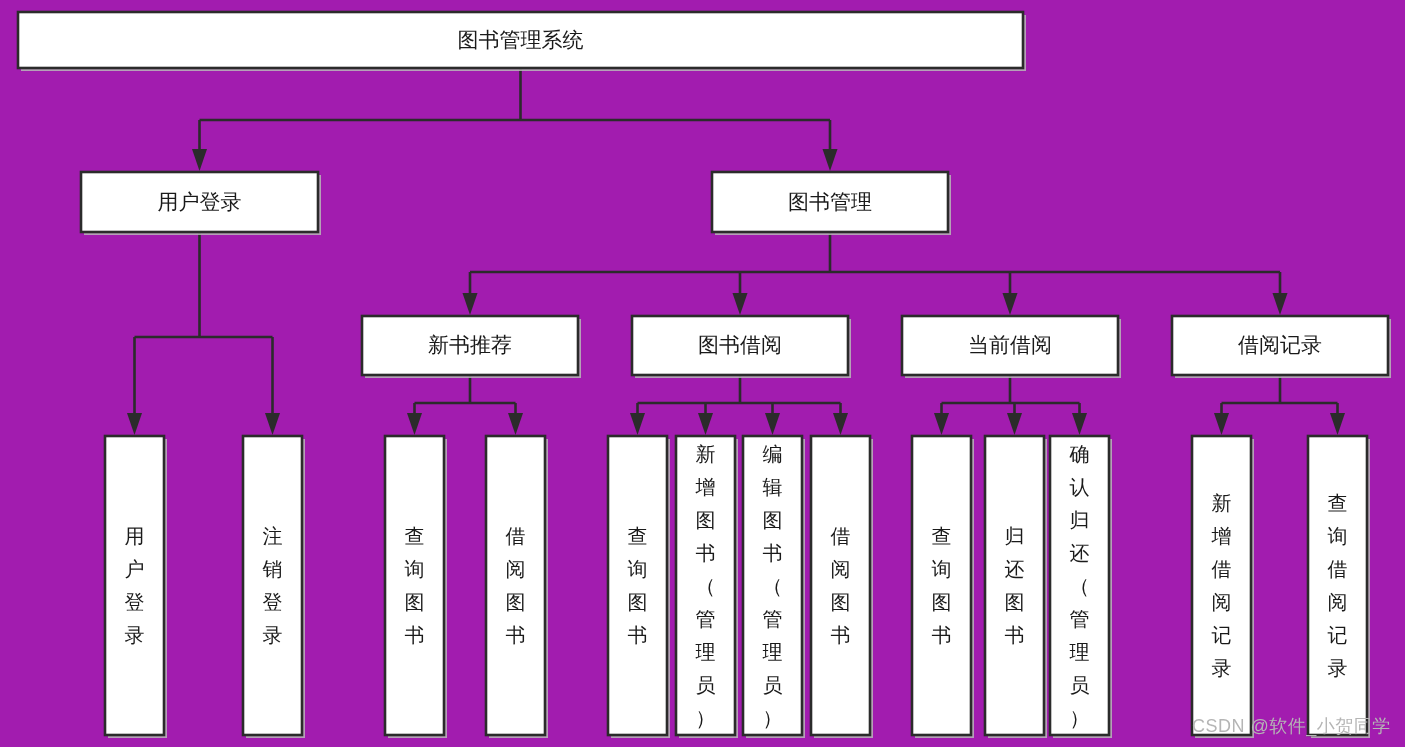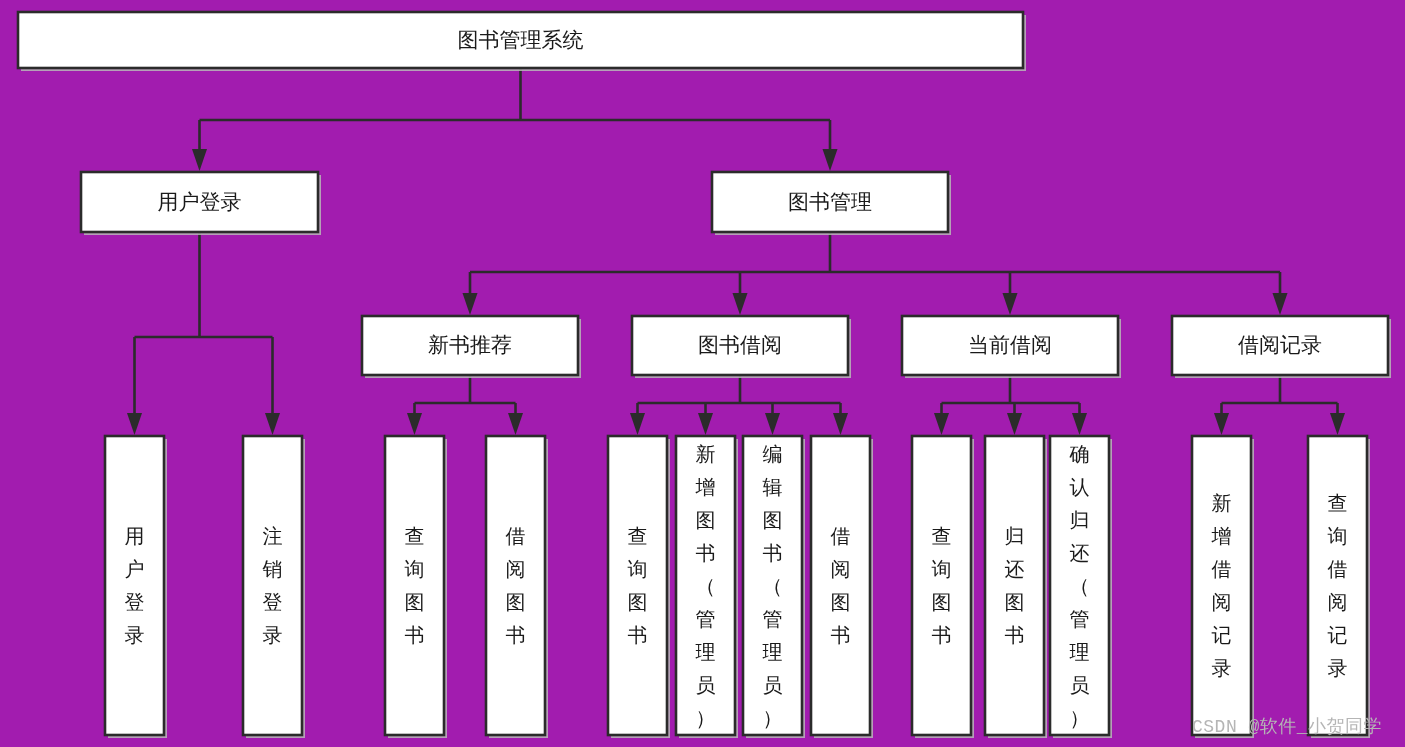--- a/index.html
+++ b/index.html
@@ -54,21 +54,21 @@
     dominant-baseline: middle;
   }
   .node-label-v {
     font-family: "Liberation Sans", "DejaVu Sans", sans-serif;
     font-size: 20px;
     fill: #1a1a1a;
     text-anchor: middle;
   }
   .watermark-text {
     position: absolute;
-    font-family: Liberation Mono, monospace;
+    font-family: Liberation Sans, sans-serif;
     font-size: 18px;
     color: #b5b5b5;
     white-space: nowrap;
     letter-spacing: 0.5px;
     pointer-events: none;
   }
 </style>
 </head>
 <body>
 

